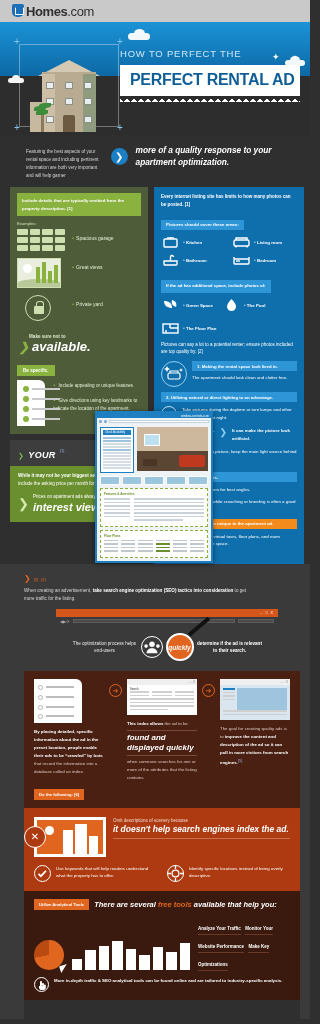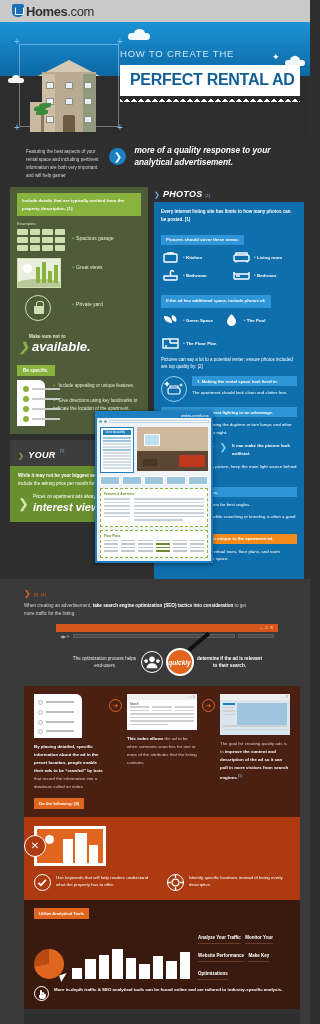--- a/index.html
+++ b/index.html
@@ -322,35 +322,35 @@
       <span class="door"></span>
       <span class="palm">
         <span class="palm-trunk"></span>
         <span class="palm-leaf" style="left:0;top:6px;"></span>
         <span class="palm-leaf" style="left:5px;top:3px;"></span>
         <span class="palm-leaf" style="left:2px;top:10px;"></span>
       </span>
     </div>
 
     <div class="hero-right">
-      <div class="hero-kicker">HOW TO CREATE THE</div>
+      <div class="hero-kicker">HOW TO PERFECT THE</div>
       <div class="hero-banner">
         <div class="hero-banner-title">PERFECT RENTAL AD</div>
         <span class="zig2"></span>
       </div>
       <span class="sparkle" style="left:152px;top:4px;font-size:9px;">✦</span>
       <span class="sparkle" style="left:160px;top:14px;font-size:13px;">✦</span>
       <span class="sparkle" style="left:172px;top:6px;font-size:7px;">✦</span>
     </div>
   </div>
 
   <div class="intro">
     <div class="intro-left">Featuring the best aspects of your rental space and including pertinent information are both very important and will help garner</div>
     <div class="arrow-circle">❯</div>
-    <div class="intro-right">more of a quality response to your analytical advertisement.</div>
+    <div class="intro-right">more of a quality response to your apartment optimization.</div>
   </div>
 
   <div class="cols">
 
     <div class="col-desc">
 
       <div class="green-panel">
         <div class="green-note">Include details that are typically omitted from the property description. [1]</div>
         <div class="examples-lbl">Examples:</div>
 
@@ -441,25 +441,20 @@
           <span class="cost-cta-chev">❯</span>
           <div>
             <div class="cost-cta-txt">Prices on apartment ads always help</div>
             <div class="cost-cta-big">interest viewers.</div>
           </div>
         </div>
       </div>
     </div>
 
     <div class="col-photos">
-      <div class="sec-head">
-        <span class="sec-chev" style="color:#6cb6e8;">❯</span>
-        <span class="sec-title blue">PHOTOS</span>
-        <span class="sup">[1]</span>
-      </div>
 
       <div class="blue-panel">
         <div class="blue-note">Every internet listing site has limits to how many photos can be posted. [1]</div>
         <div class="blue-sub">Pictures should cover these areas:</div>
 
         <div class="room-grid">
           <div class="room">
             <span class="room-ico">
               <svg viewBox="0 0 19 14" width="19" height="14">
                   <rect class="wht" x="3" y="4" width="13" height="8" rx="1"></rect>
@@ -778,20 +773,21 @@
                 </div>
               <div class="mw-line"></div>
                 <div class="mw-line"></div>
                 <div class="mw-line"></div>
               <div class="mw-line" style="width:60%"></div>
             </div>
           </div>
           <div class="cap">
             <b>This index allows</b>
             <span>the ad to be</span>
+            <div class="cap-big">found and displayed quickly</div>
             <span>when someone searches for one or more of the attributes that the listing contains.</span>
           </div>
         </div>
 
         <div class="arrow-sm">➔</div>
 
         <div class="three-col">
           <div class="mini-win">
             <div class="mini-win-bar">– □ X</div>
             <div class="mini-win-b" style="background:#d9e6ef;">
@@ -818,20 +814,24 @@
       <div class="rust-row">
         <div class="scene">
           <div class="scene-in">
             <span class="scene-sun"></span>
             <span class="scene-bld" style="left:26px;width:10px;height:24px;"></span>
             <span class="scene-bld" style="left:38px;width:12px;height:30px;"></span>
             <span class="scene-bld" style="left:52px;width:9px;height:18px;"></span>
           </div>
           <span class="no-circ">✕</span>
         </div>
+        <div class="rust-cap">
+          <div>Omit descriptions of scenery because</div>
+          <div class="rust-big">it doesn't help search engines index the ad.</div>
+        </div>
       </div>
       <div class="rust-two">
         <div class="rt">
           <span class="rt-ico">
             <svg viewBox="0 0 17 17" width="17" height="17" style="position:absolute;left:-1px;top:-1px;">
                 <path d="M4.5 8.8l2.4 2.4 5-5.3" stroke="#fff" fill="none" stroke-width="1.7"></path>
               </svg>
           </span>
           <span class="rt-txt">Use keywords that will help readers understand what the property has to offer.</span>
         </div>
@@ -843,20 +843,21 @@
               </svg>
           </span>
           <span class="rt-txt">Identify specific locations instead of being overly descriptive.</span>
         </div>
       </div>
     </div>
 
     <div class="dkbrown">
       <div class="ua-row">
         <span class="ua-badge">Utilize Analytical Tools</span>
+        <span class="ua-head"><span>There are several </span><span class="org">free tools</span><span> available that help you:</span></span>
       </div>
       <div class="chart-row">
         <span class="pie">
             <span class="cursor"></span>
           </span>
         <span class="bars">
           <i style="height:32%"></i>
             <i style="height:58%"></i>
             <i style="height:70%"></i>
             <i style="height:86%"></i>

